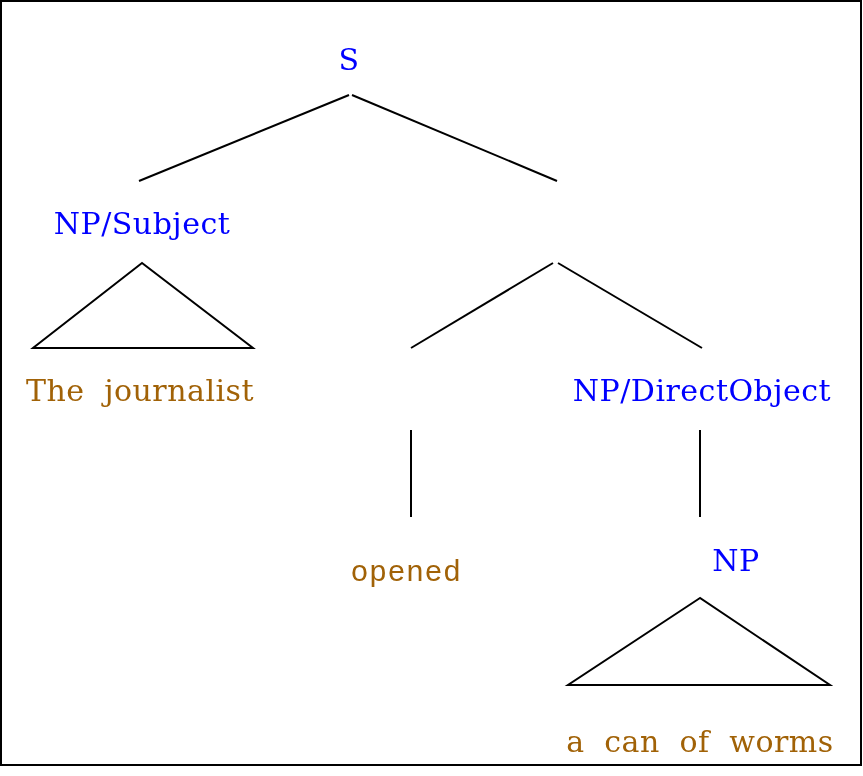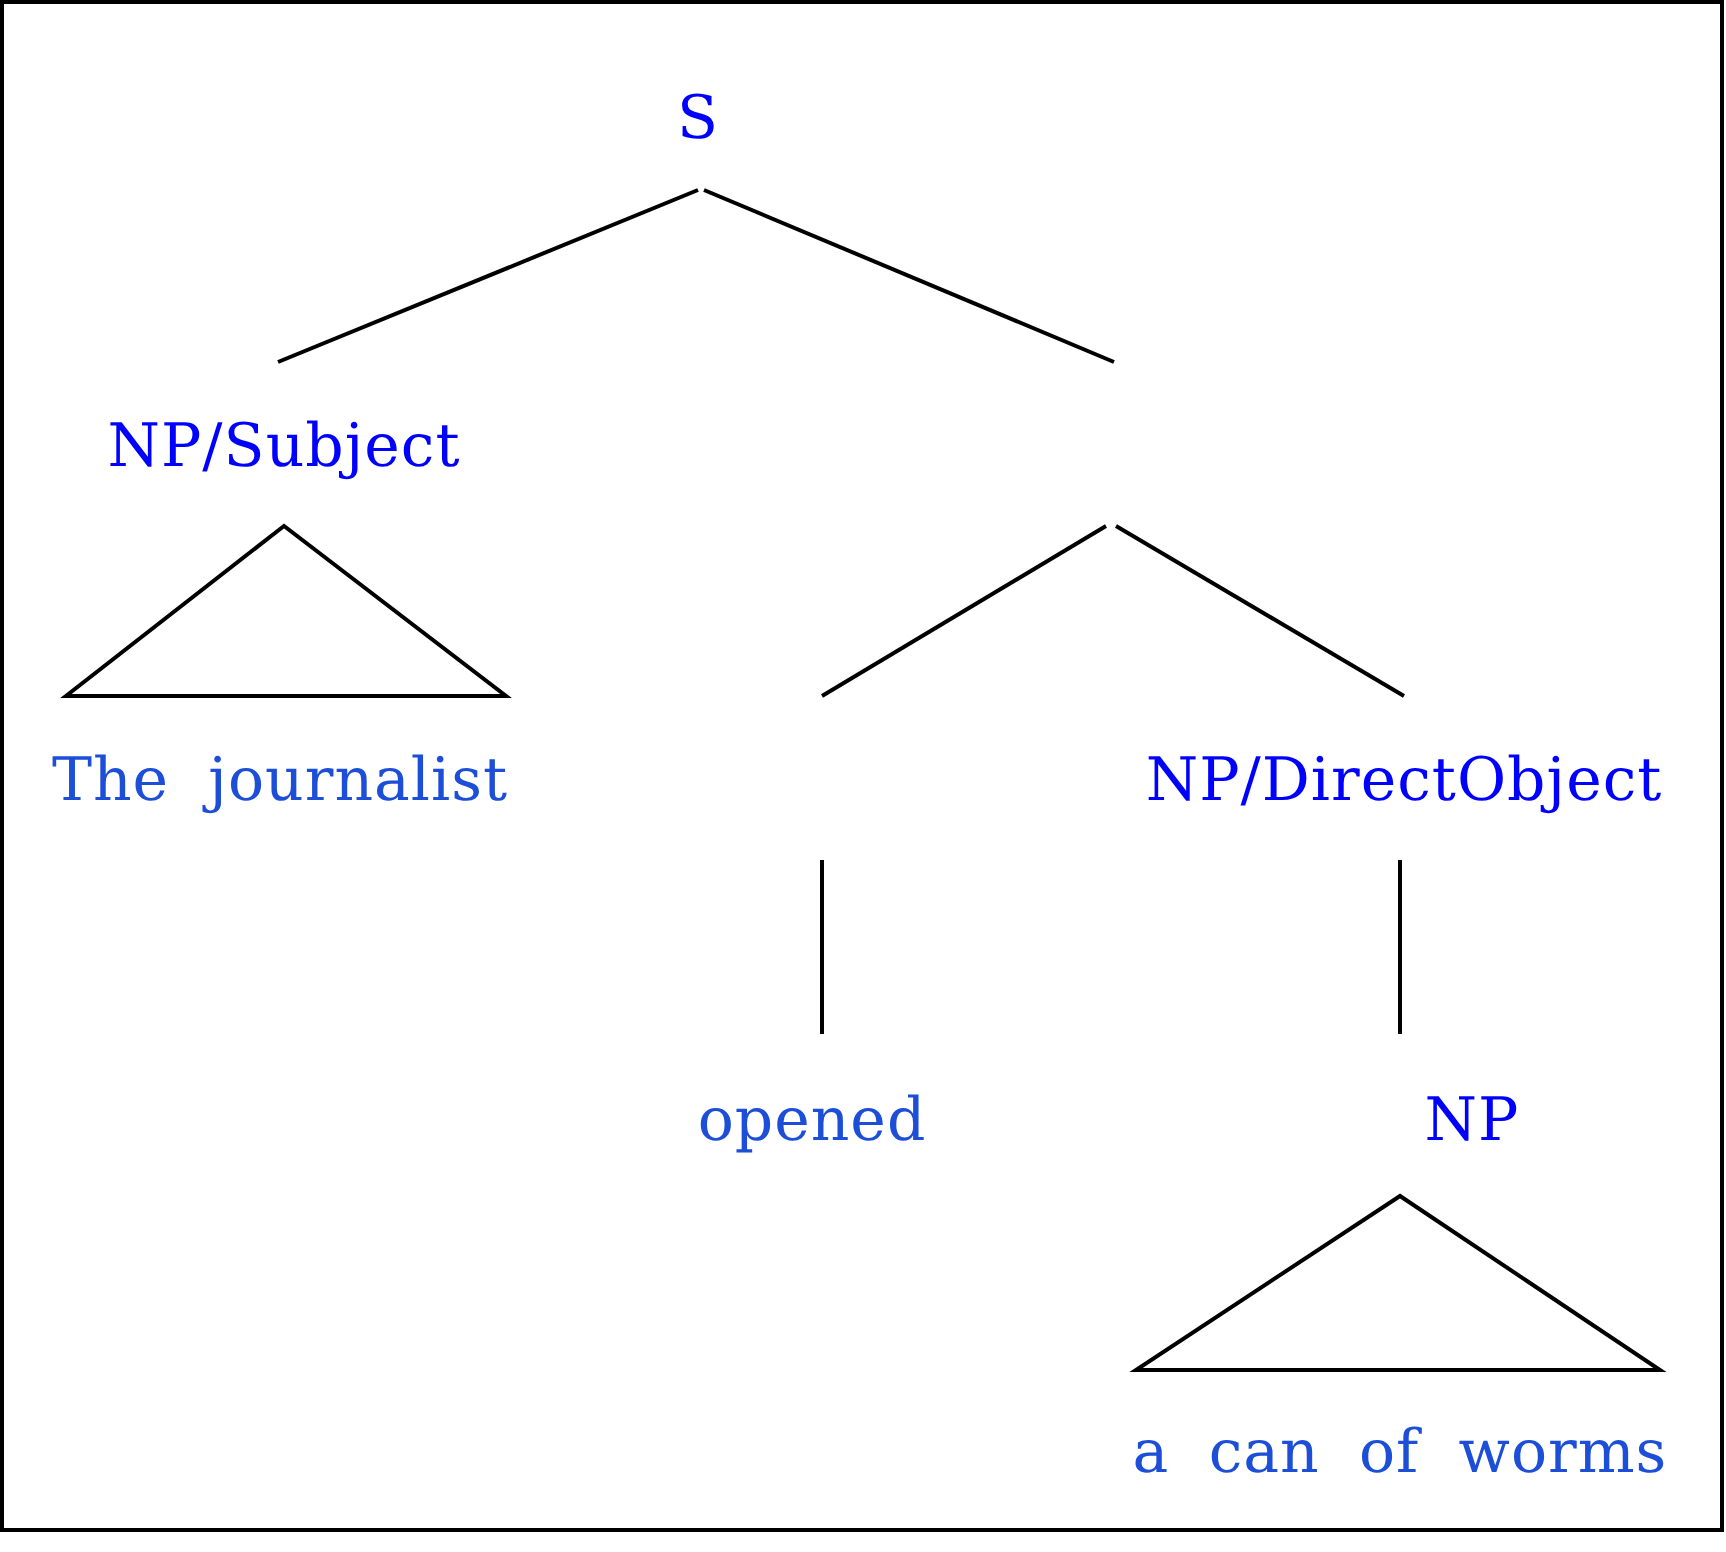--- a/index.html
+++ b/index.html
@@ -28,21 +28,21 @@
     white-space: nowrap;
     font-size: 30px;
     line-height: 36px;
     letter-spacing: 0.5px;
     text-align: center;
   }
   .phrase {
     color: #0000ff;
   }
   .terminal {
-    color: #1d4ed8;
+    color: #a16207;
     word-spacing: 0.32em;
   }
 </style>
 </head>
 <body>
 
 <div class="canvas">
 
   <svg class="edges-svg" viewBox="0 0 863 776" xmlns="http://www.w3.org/2000/svg">
 
@@ -68,19 +68,19 @@
   <div class="label phrase" style="left:349px; top:42px;">S</div>
 
   <div class="label phrase" style="left:142px; top:206px;">NP/Subject</div>
 
 
   <div class="label terminal" style="left:140px; top:373px;">The journalist</div>
 
 
   <div class="label phrase" style="left:702px; top:373px;">NP/DirectObject</div>
 
-  <div class="label terminal" style="left:406px; top:543px;">opened</div>
+  <div class="label terminal" style="left:406px; top:555px;font-family:Liberation Mono, monospace;">opened</div>
 
   <div class="label phrase" style="left:700px; top:543px;margin-left:36px;">NP</div>
 
-  <div class="label terminal" style="left:700px; top:709px;">a can of worms</div>
+  <div class="label terminal" style="left:700px; top:724px;">a can of worms</div>
 
 </div>
 
 </body></html>

